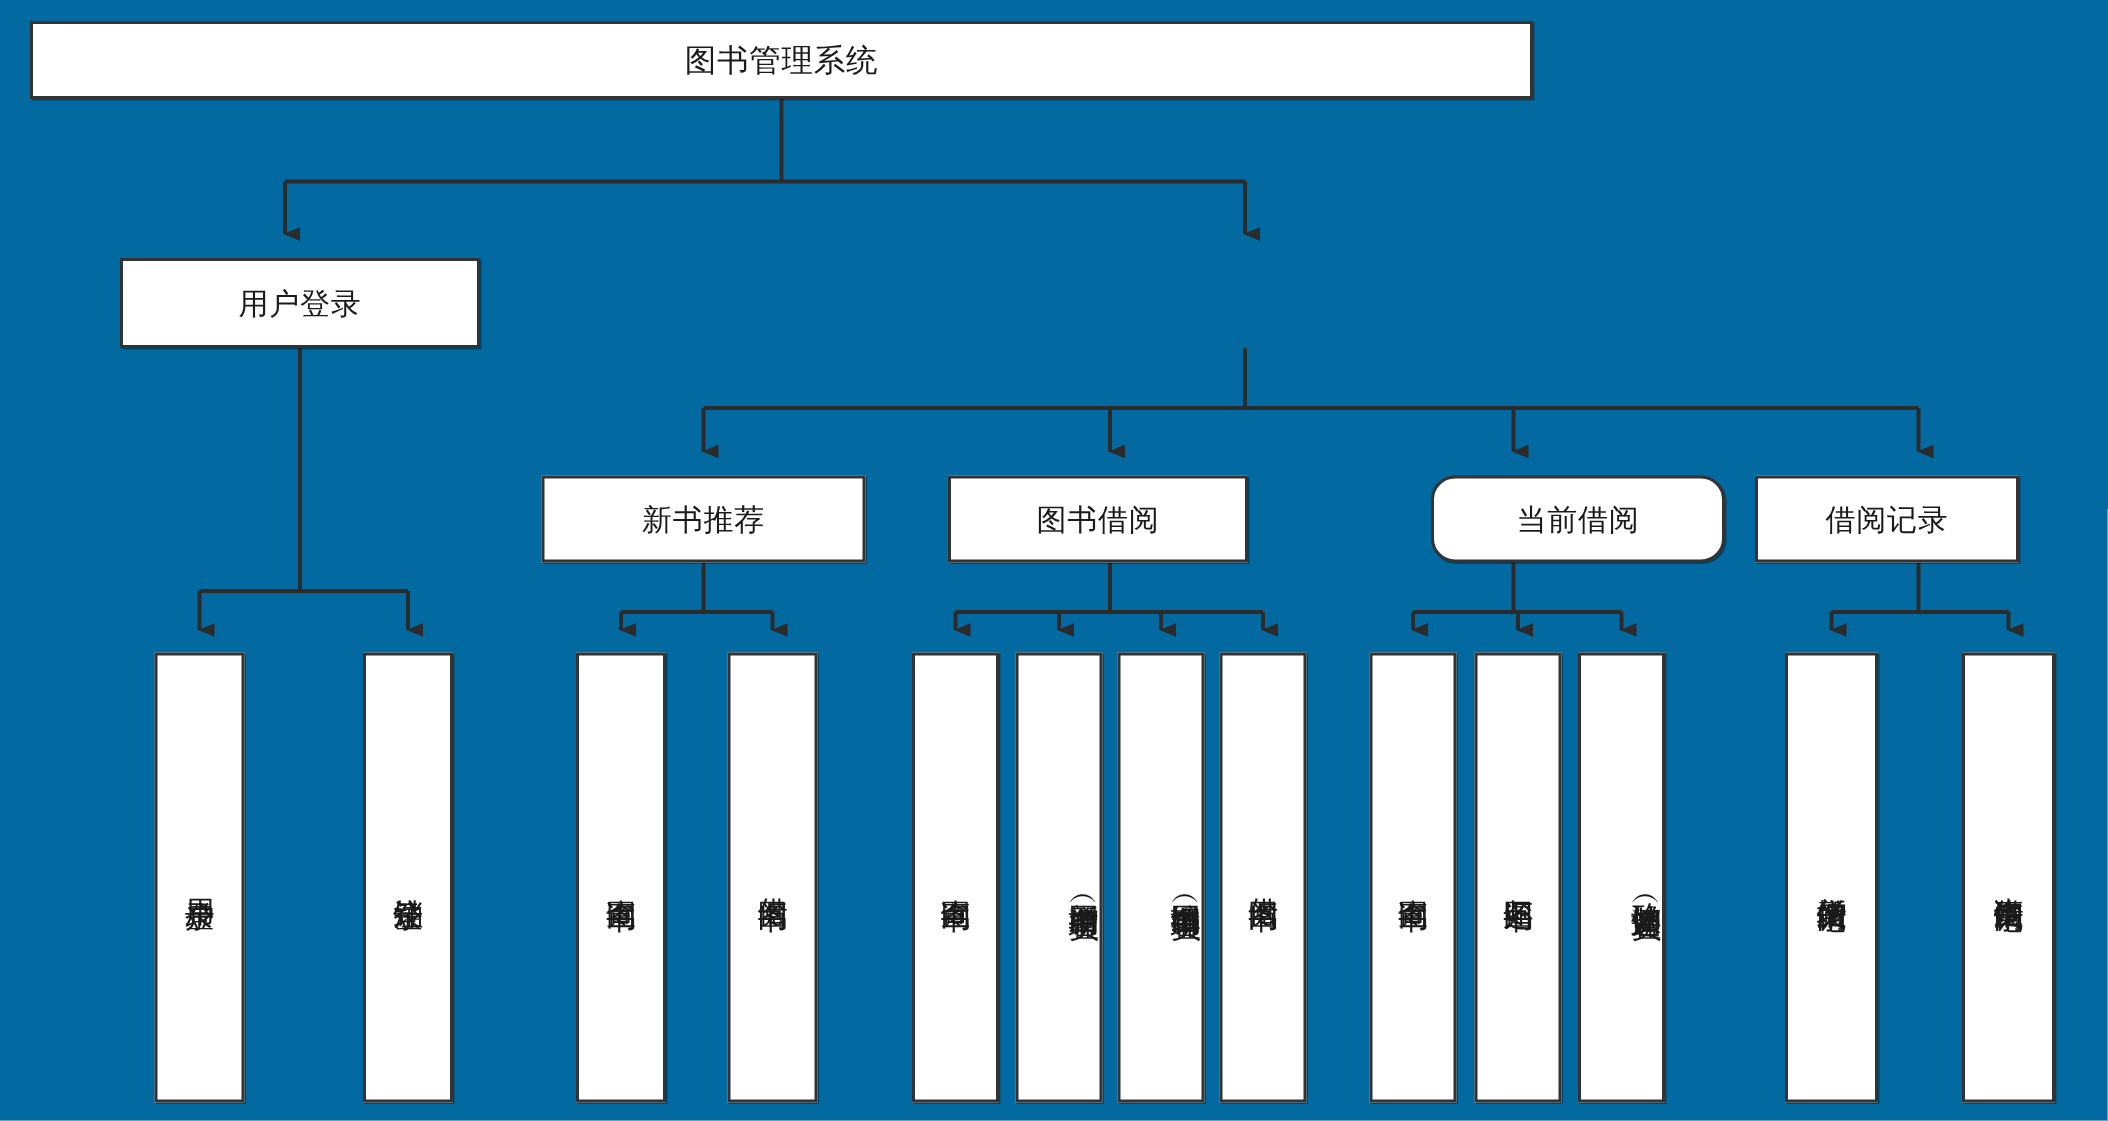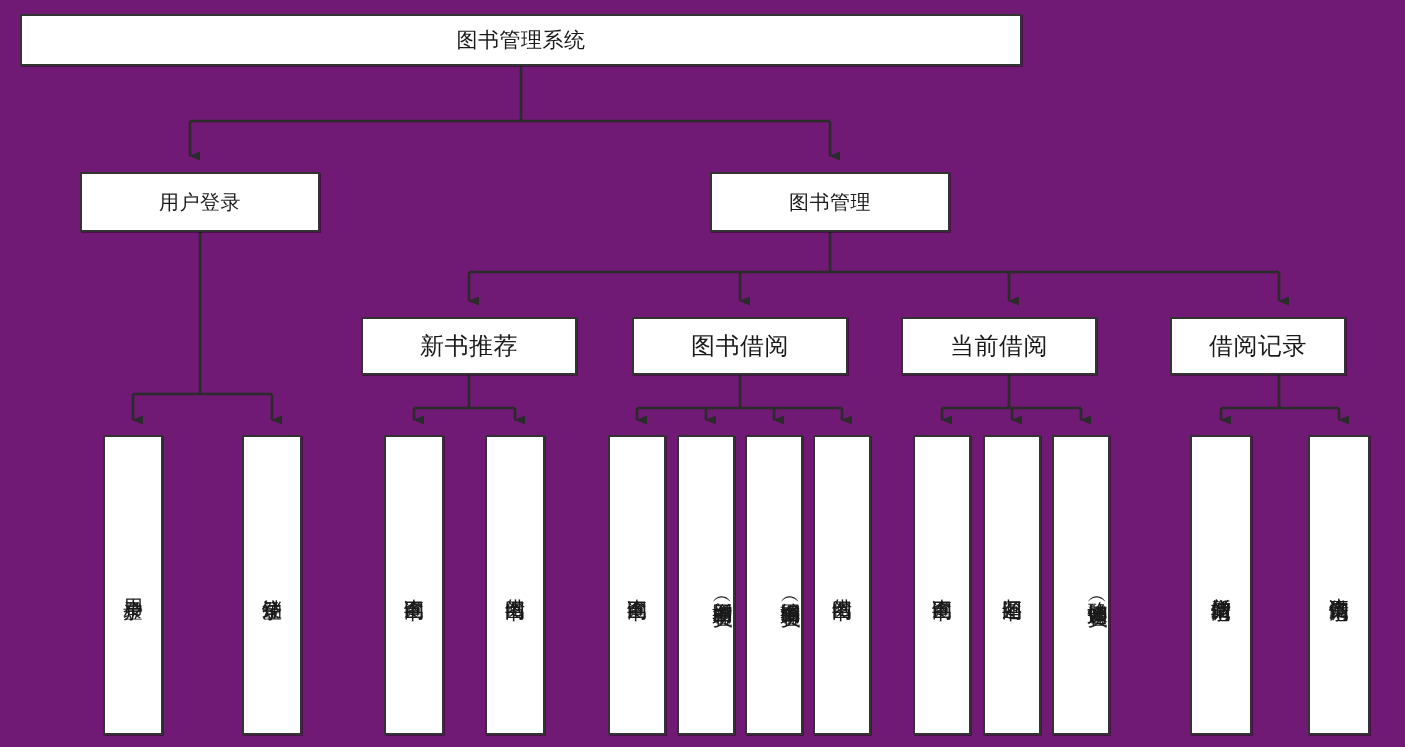--- a/index.html
+++ b/index.html
@@ -11,21 +11,21 @@
   body {
     width: 1405px;
     height: 747px;
     overflow: hidden;
     font-family: "DejaVu Sans", "Liberation Sans", sans-serif;
   }
   #diagram-root {
     position: relative;
     width: 1405px;
     height: 747px;
-    background: #701a75;
+    background: #0369a1;
   }
   #tree-svg {
     position: absolute;
     left: 0;
     top: 0;
     width: 1405px;
     height: 747px;
     display: block;
   }
   .node-box {
@@ -49,21 +49,21 @@
     white-space: nowrap;
     user-select: none;
   }
   .node-root .node-label {
     font-size: 21px;
   }
   .node-l2 .node-label {
     font-size: 20px;
   }
   .node-l3 .node-label {
-    font-size: 24px;
+    font-size: 20px;
   }
   .node-leaf .node-label {
     writing-mode: vertical-rl;
     text-orientation: upright;
     font-size: 20px;
     line-height: 1.06;
     letter-spacing: 1px;
     white-space: normal;
     align-items: flex-start;
     justify-content: center;
@@ -141,31 +141,28 @@
     </g>
   </svg>
 
   <div class="node-box node-root" id="node-root" style="left: 20px; top: 14px; width: 1002px; height: 52px;">
     <span class="node-label">图书管理系统</span>
   </div>
 
   <div class="node-box node-l2" id="node-l2-0" style="left: 80px; top: 172px; width: 240px; height: 60px;">
     <span class="node-label">用户登录</span>
   </div>
-  <div class="node-box node-l2" id="node-l2-1" style="left: 710px; top: 172px; width: 240px; height: 60px;">
-    <span class="node-label">图书管理</span>
-  </div>
 
   <div class="node-box node-l3" id="node-l3-0" style="left: 361px; top: 317px; width: 216px; height: 58px;">
     <span class="node-label">新书推荐</span>
   </div>
-  <div class="node-box node-l3" id="node-l3-1" style="left: 632px; top: 317px; width: 216px; height: 58px; padding-left: 40px;">
+  <div class="node-box node-l3" id="node-l3-1" style="left: 632px; top: 317px; width: 200px; height: 58px; padding-left: 40px;">
     <span class="node-label">图书借阅</span>
   </div>
-  <div class="node-box node-l3" id="node-l3-2" style="left: 901px; top: 317px; width: 196px; height: 58px;">
+  <div class="node-box node-l3" id="node-l3-2" style="left: 954px; top: 317px; width: 196px; height: 58px; border-radius: 16px;">
     <span class="node-label">当前借阅</span>
   </div>
   <div class="node-box node-l3" id="node-l3-3" style="left: 1170px; top: 317px; width: 176px; height: 58px;">
     <span class="node-label">借阅记录</span>
   </div>
 
   <div class="node-box node-leaf leaf-short" id="node-leaf-0" style="left: 103px; top: 435px; width: 60px; height: 300px;">
     <span class="node-label">用户登录</span>
   </div>
   <div class="node-box node-leaf leaf-short" id="node-leaf-1" style="left: 242px; top: 435px; width: 60px; height: 300px;">

